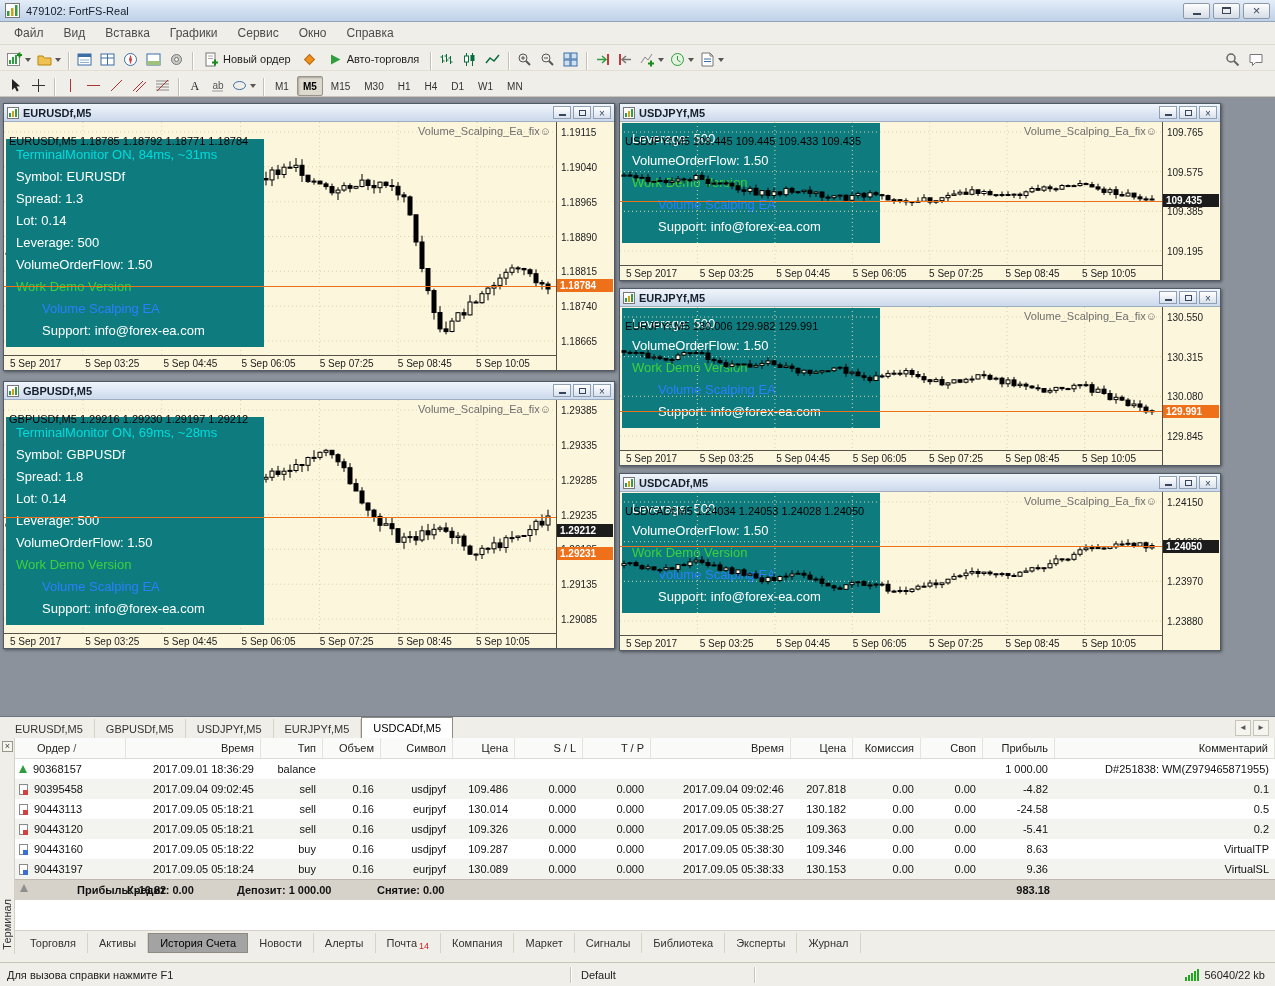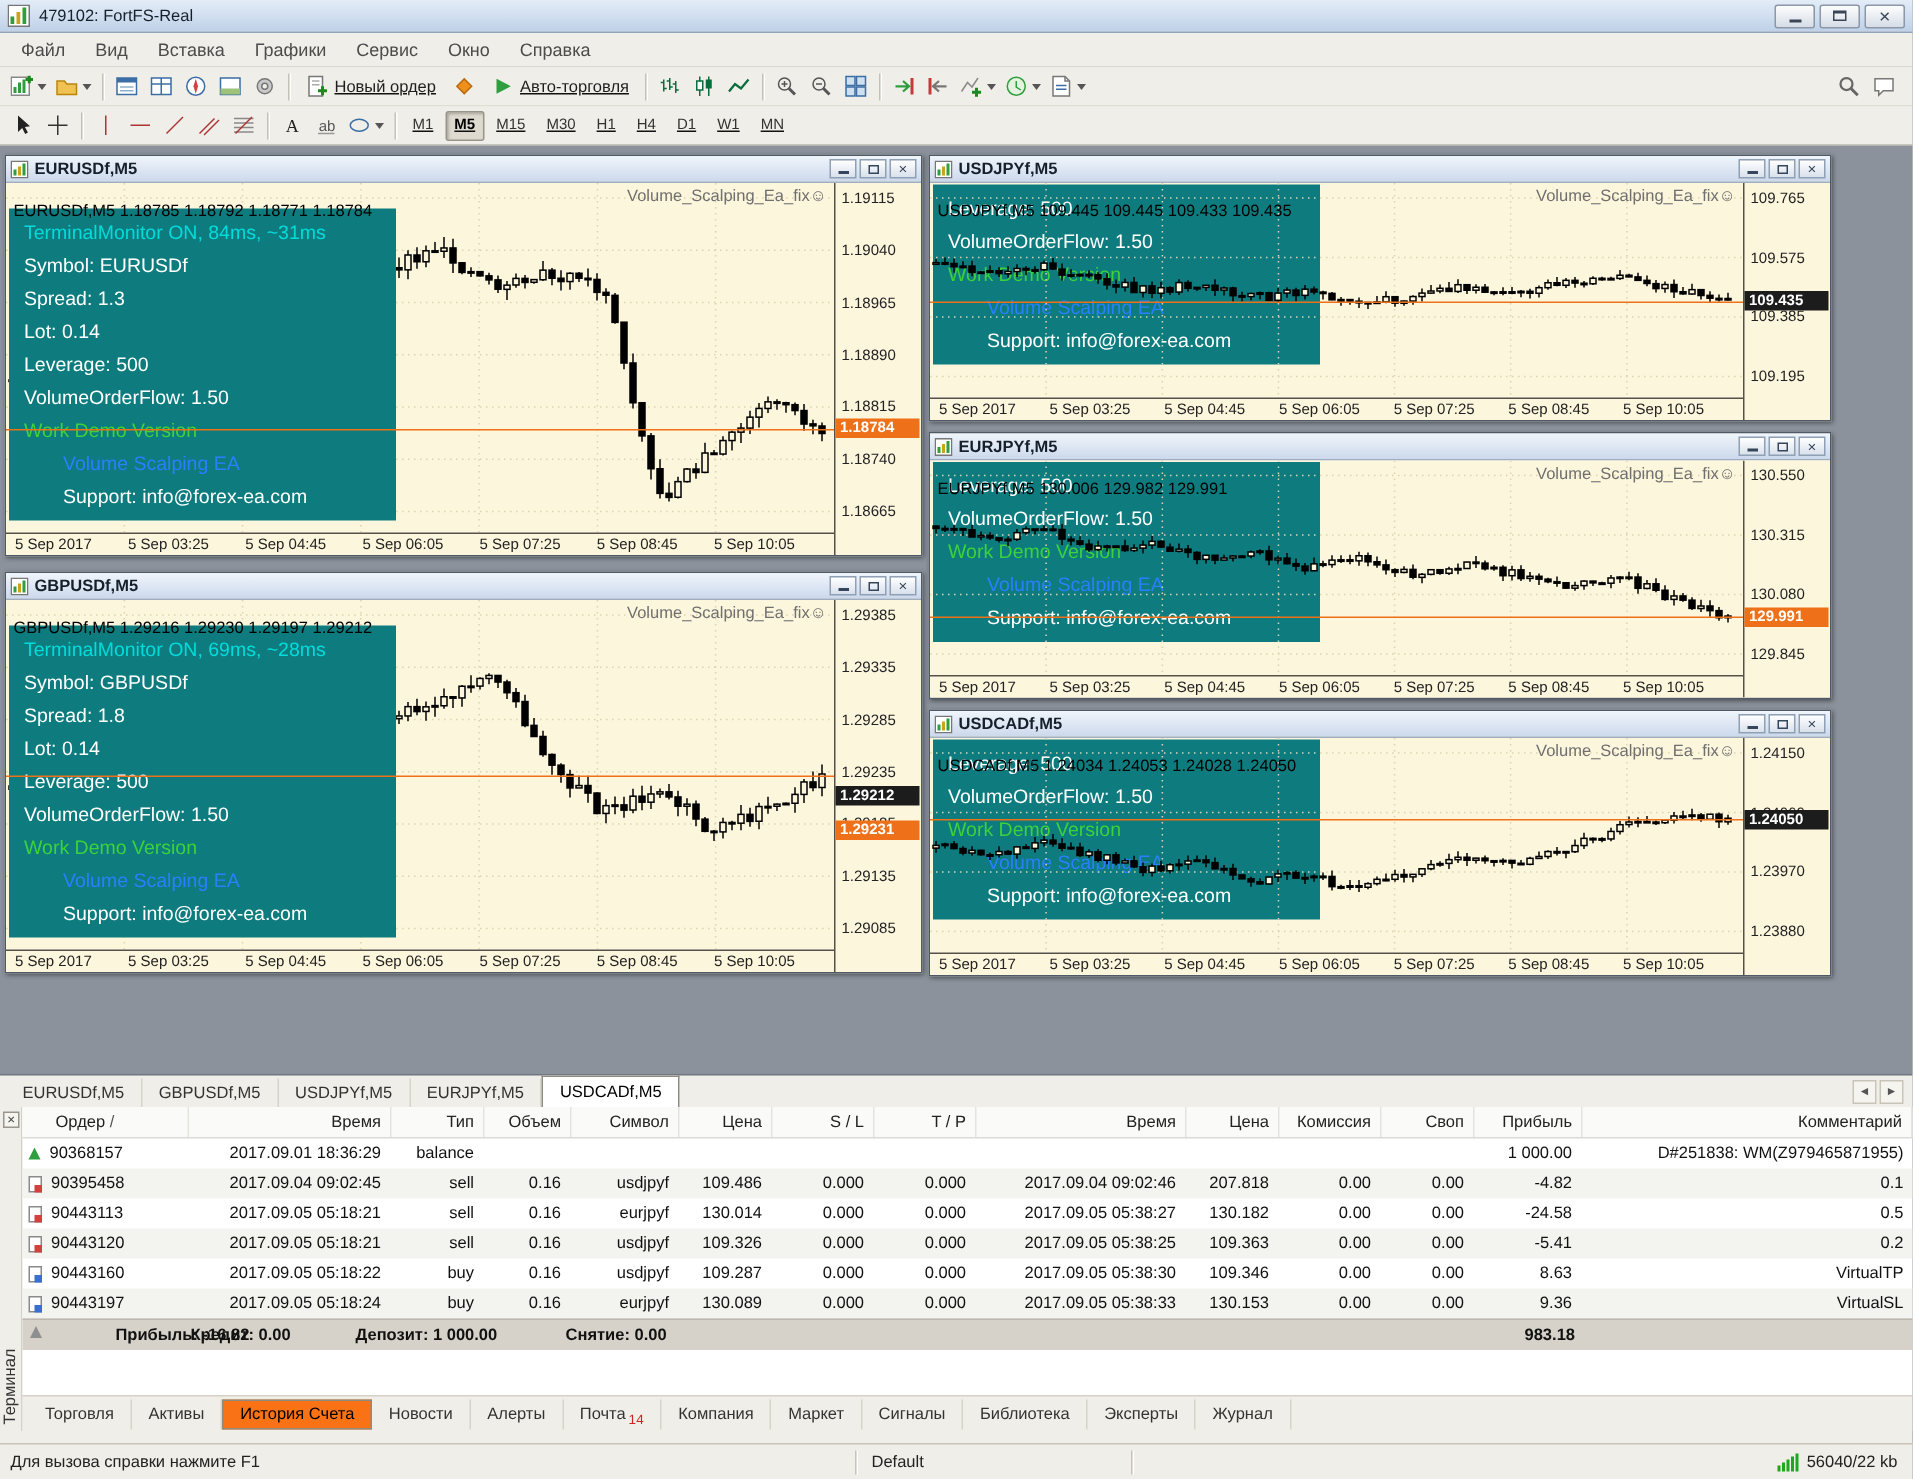--- a/index.html
+++ b/index.html
@@ -13,21 +13,21 @@
   .win-btn{width:27px;height:16px;margin-left:3px;border:1px solid #8c98a8;border-radius:2px;background:linear-gradient(#fdfdfd,#d6dde7);display:flex;align-items:center;justify-content:center;}
   .g-min{width:8px;height:2px;background:#3a4656;margin-top:6px;}
   .g-max{width:9px;height:7px;border:1px solid #3a4656;border-top-width:2px;}
   .g-cls::before{content:"×";font-size:13px;line-height:1;color:#3a4656;}
 
   
   .menubar{position:absolute;left:0;top:22px;right:0;height:23px;background:#f0eee9;border-bottom:1px solid #ddd9cf;display:flex;align-items:center;padding-left:4px;}
   .menu-item{padding:3px 10px;font-size:12px;color:#4c4c4c;}
 
   
-  .toolbar{position:absolute;left:0;right:0;height:26px;background:#f0eee9;display:flex;align-items:center;padding-left:4px;text-decoration:underline;}
+  .toolbar{position:absolute;left:0;right:0;height:26px;background:#f0eee9;display:flex;align-items:flex-end;padding-left:4px;}
   .toolbar.row1{top:45px;border-bottom:1px solid #e2ded4;}
   .toolbar.row2{top:71px;border-bottom:1px solid #c9c4b8;}
   .tb-btn{height:22px;min-width:23px;display:flex;align-items:center;justify-content:center;padding:0 2px;border:1px solid transparent;border-radius:2px;}
   .tb-btn.labeled{gap:4px;padding:0 6px;font-size:11px;color:#1e1e1e;white-space:nowrap;}
   .tb-sep{width:1px;height:18px;background:#c6c1b5;margin:0 4px;box-shadow:1px 0 0 #fff;}
   .dd-arrow{width:0;height:0;border:3px solid transparent;border-top:4px solid #555;margin-left:3px;margin-top:4px;}
   .tb-right{margin-left:auto;display:flex;align-items:center;margin-right:8px;}
   .tf-btn{height:20px;padding:0 5px;margin:0 1px;display:flex;align-items:center;font-size:10px;color:#333;border:1px solid transparent;border-radius:2px;}
   .tf-btn.active{background:#dfdacf;border:1px solid #9a958a;box-shadow:inset 1px 1px 2px rgba(0,0,0,.25);color:#000;font-weight:bold;}
 
@@ -84,21 +84,21 @@
   .ic-balance{width:0;height:0;border-left:4px solid transparent;border-right:4px solid transparent;border-bottom:8px solid #2e9e3f;display:inline-block;}
   .ic-doc{width:9px;height:11px;background:#fff;border:1px solid #8a8a8a;position:relative;display:inline-block;}
   .ic-doc.sell::after{content:"";position:absolute;right:-1px;bottom:-1px;width:5px;height:5px;background:#d24040;}
   .ic-doc.buy::after{content:"";position:absolute;right:-1px;bottom:-1px;width:5px;height:5px;background:#3a6fd0;}
   .t-summary{position:relative;height:21px;background:#d6d2ca;border-top:1px solid #bdb9b0;font-weight:bold;font-size:11px;color:#111;}
   .t-summary span{position:absolute;top:4px;white-space:nowrap;}
   .sum-icon{width:0;height:0;border-left:4px solid transparent;border-right:4px solid transparent;border-bottom:8px solid #8f8f8f;position:absolute;left:5px;top:6px;}
 
   .term-tabs{position:absolute;left:15px;top:930px;right:0;height:24px;background:#f0eee9;border-top:1px solid #d5d1c7;display:flex;align-items:center;padding-left:4px;}
   .ttab{height:20px;display:flex;align-items:center;padding:0 11px;font-size:11px;color:#333;border-right:1px solid #d8d3c8;}
-  .ttab.active{background:#f97316;border:1px solid #8e8a80;color:#000;}
+  .ttab.active{background:#a3a3a3;border:1px solid #8e8a80;color:#000;}
   .ttab .badge{color:#cc2222;font-size:9px;position:relative;top:3px;margin-left:2px;}
 
   
   .statusbar{position:absolute;left:0;top:962px;right:0;height:24px;background:#f0eee9;border-top:1px solid #c9c4b8;display:flex;align-items:center;}
   .sb-help{width:570px;padding-left:7px;color:#222;}
   .sb-divider{width:1px;height:16px;background:#c9c4b8;box-shadow:1px 0 0 #fff;}
   .sb-profile{width:183px;padding-left:10px;color:#222;}
   .sb-flex{flex:1;}
   .sb-traffic{display:flex;align-items:center;gap:5px;padding-right:10px;color:#222;}
   .conn-icon{display:inline-flex;align-items:flex-end;gap:1px;height:12px;}

